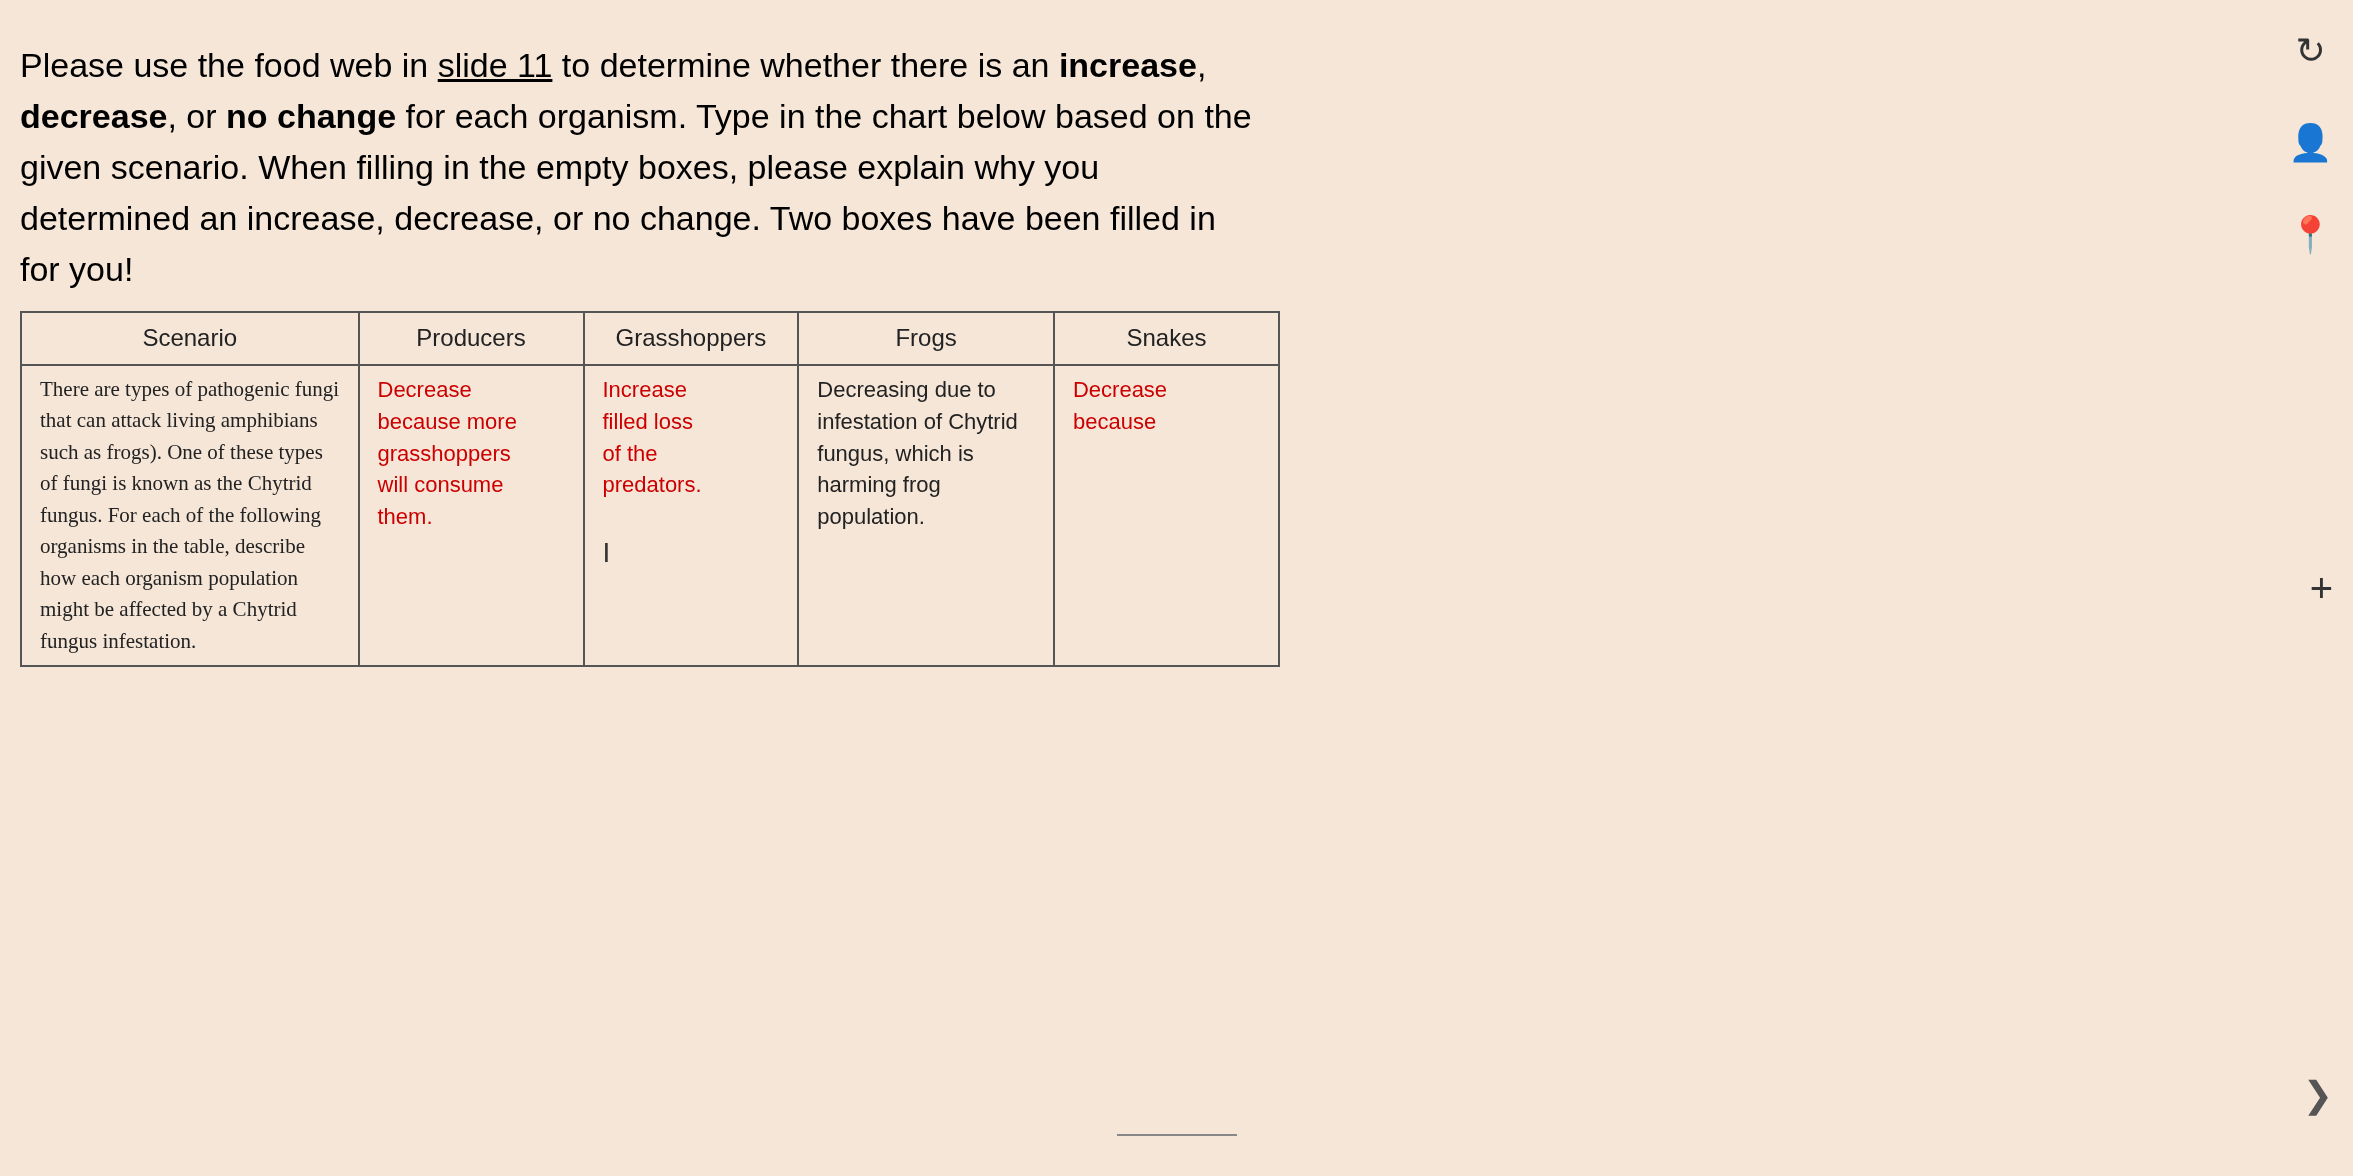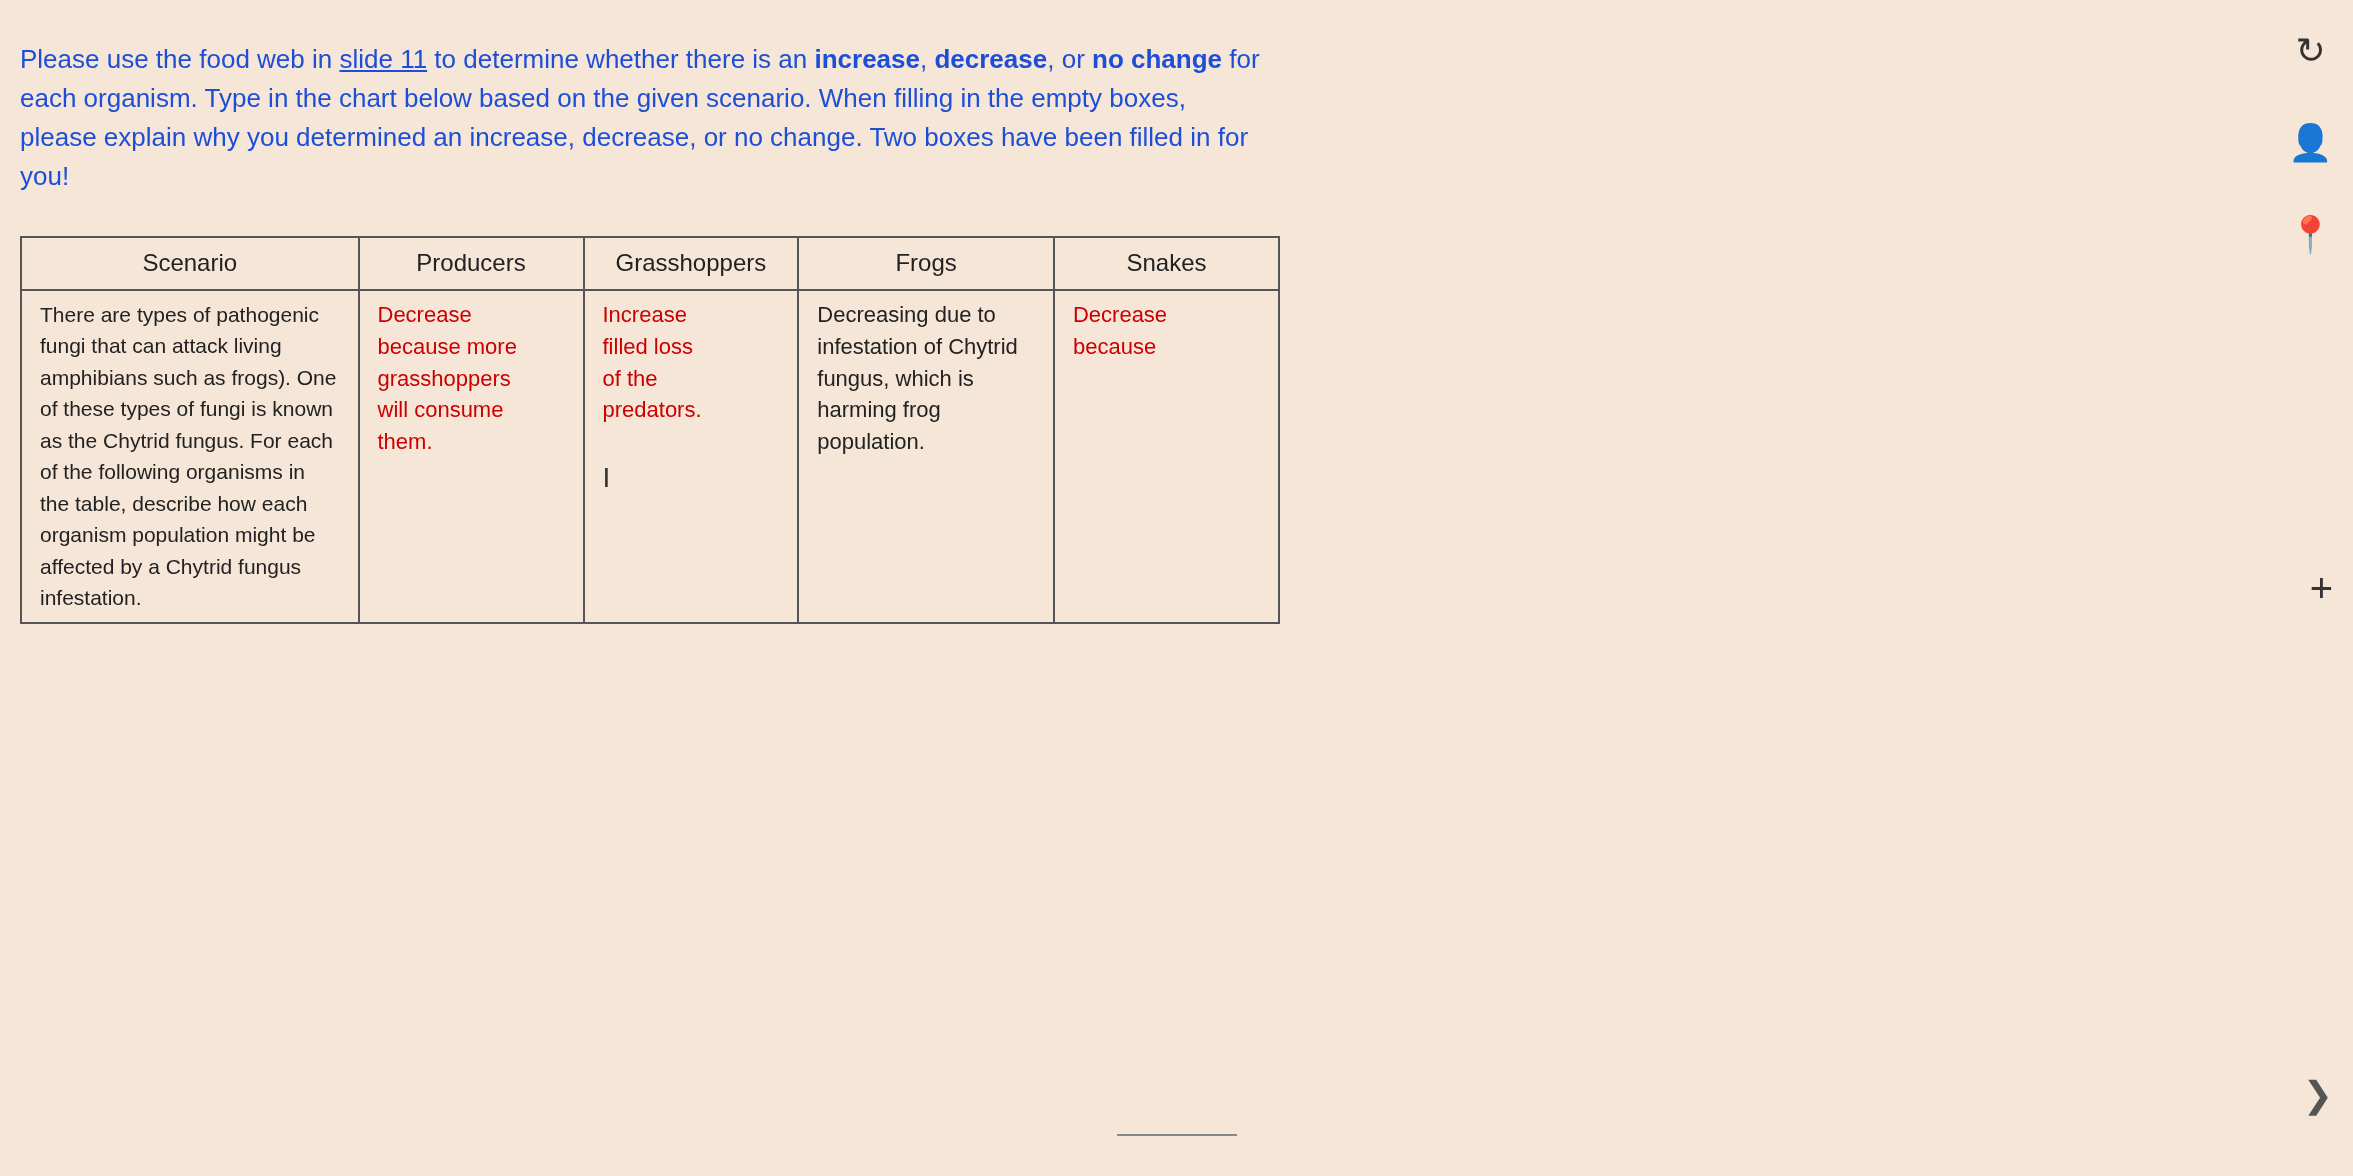--- a/index.html
+++ b/index.html
@@ -18,24 +18,24 @@
       position: relative;
       overflow: hidden;
     }
 
     .main-content {
       padding: 40px 60px 40px 20px;
       max-width: 1320px;
     }
 
     .instructions {
-      font-size: 26px;
+      font-size: 34px;
       line-height: 1.5;
-      margin-bottom: 40px;
-      color: #1d4ed8;
+      margin-bottom: 16px;
+      color: #000000;
     }
 
     .instructions .link {
       text-decoration: underline;
     }
 
     .instructions strong {
       font-weight: bold;
     }
 
@@ -65,20 +65,21 @@
     .col-frogs { width: 250px; margin-top: 28px; }
     .col-snakes { width: 220px; }
 
     .red-text {
       color: #cc0000;
     }
 
     .scenario-text {
       font-size: 21px;
       line-height: 1.5;
+      font-family: Liberation Serif, serif;
     }
 
     .sidebar-right {
       position: absolute;
       right: 20px;
       top: 30px;
       display: flex;
       flex-direction: column;
       align-items: center;
       gap: 50px;

